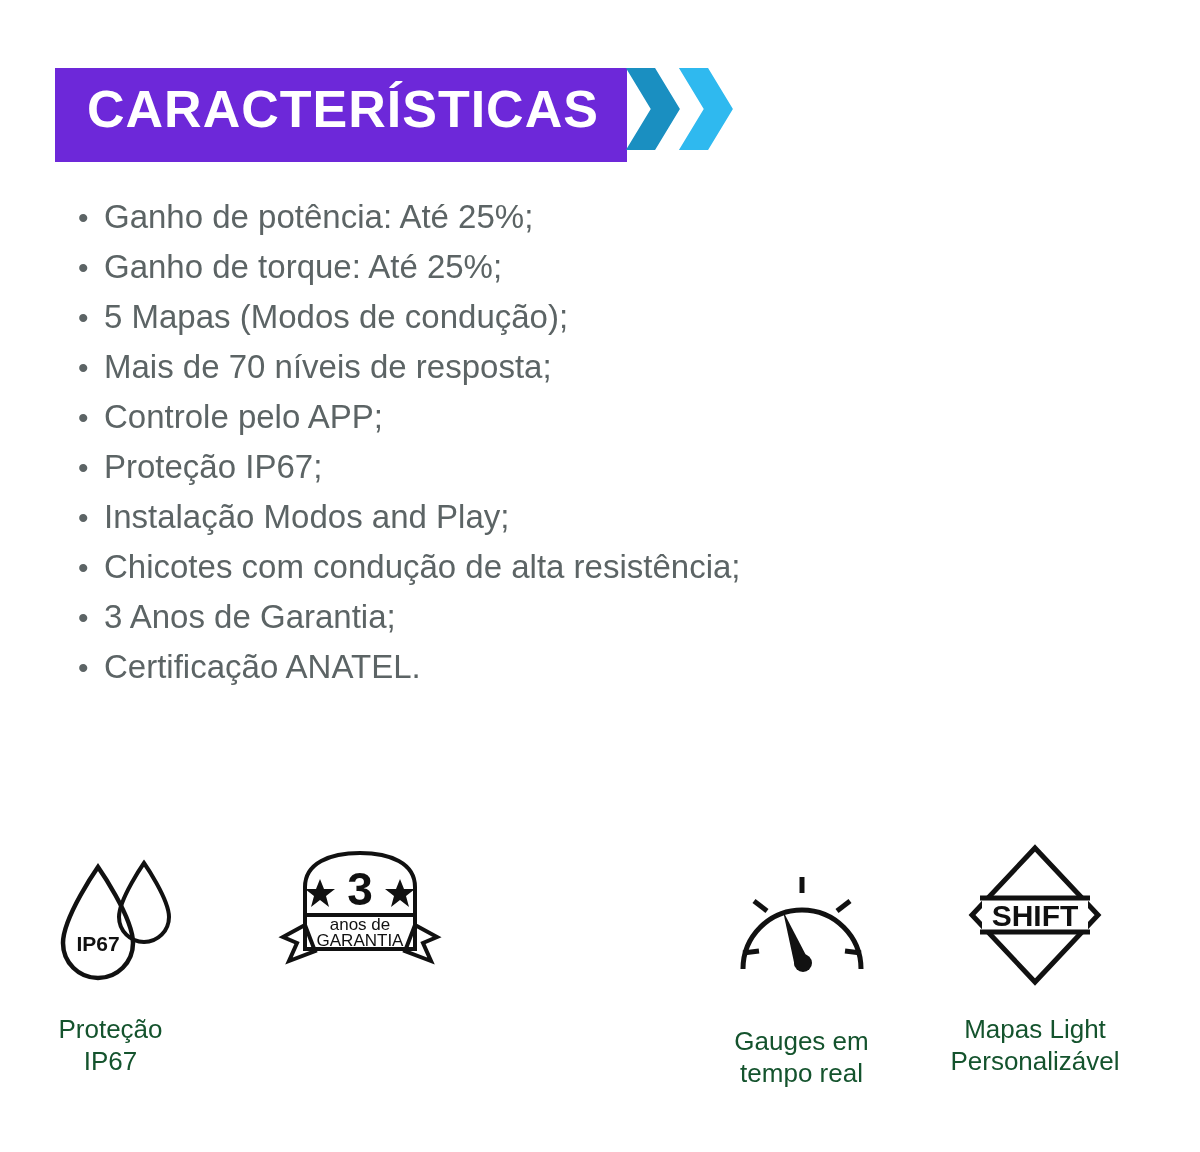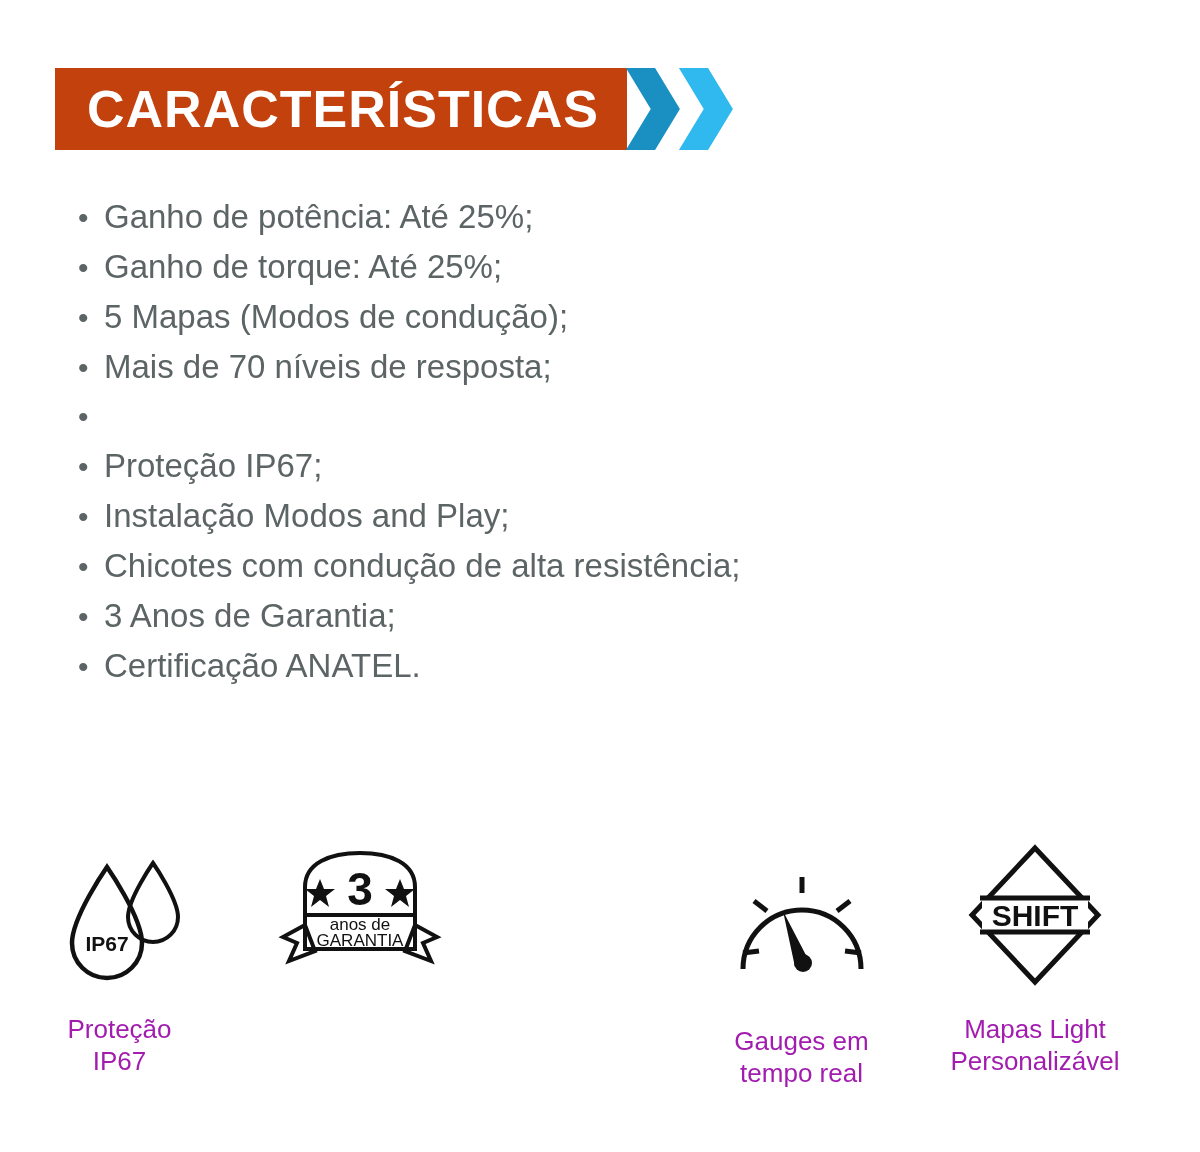--- a/index.html
+++ b/index.html
@@ -18,25 +18,25 @@
   
   .header-wrap {
     position: absolute;
     left: 55px;
     top: 68px;
     height: 82px;
     display: flex;
     align-items: stretch;
   }
   .header-bar {
-    background: #c2410c;
+    background: #6d28d9;
     height: 82px;
     display: flex;
     align-items: center;
-    padding: 0 28px 0 32px;
+    padding: 0 28px 12px 32px;
     position: relative;
   }
   .header-title {
     color: #ffffff;
     font-size: 52px;
     font-weight: bold;
     letter-spacing: 1px;
     line-height: 1;
     white-space: nowrap;
   }
@@ -86,26 +86,26 @@
     text-align: center;
   }
   .icon-art {
     height: 150px;
     display: flex;
     align-items: flex-end;
     justify-content: center;
   }
   .icon-caption {
     margin-top: 18px;
-    color: #a21caf;
+    color: #14532d;
     font-size: 26px;
     line-height: 32px;
     white-space: pre-line;
   }
-  .cell-ip67   { left: 12px;  top: 0; width: 215px; }
+  .cell-ip67   { left: 3px;  top: 0; width: 215px; }
   .cell-war    { left: 252px; top: 0; width: 215px; }
   .cell-gauge  { left: 694px; top: 12px; width: 215px; }
   .cell-shift  { left: 925px; top: 0; width: 220px; text-align: center; }
 </style>
 </head>
 <body>
 
 <div class="header-wrap">
   <div class="header-bar">
     <span class="header-title">CARACTERÍSTICAS</span>
@@ -128,20 +128,21 @@
   <div class="feature-item">
     <span class="bullet">•</span>
     <span>5 Mapas (Modos de condução);</span>
   </div>
   <div class="feature-item">
     <span class="bullet">•</span>
     <span>Mais de 70 níveis de resposta;</span>
   </div>
   <div class="feature-item">
     <span class="bullet">•</span>
+    <span>Controle pelo APP;</span>
   </div>
   <div class="feature-item">
     <span class="bullet">•</span>
     <span>Proteção IP67;</span>
   </div>
   <div class="feature-item">
     <span class="bullet">•</span>
     <span>Instalação Modos and Play;</span>
   </div>
   <div class="feature-item">

